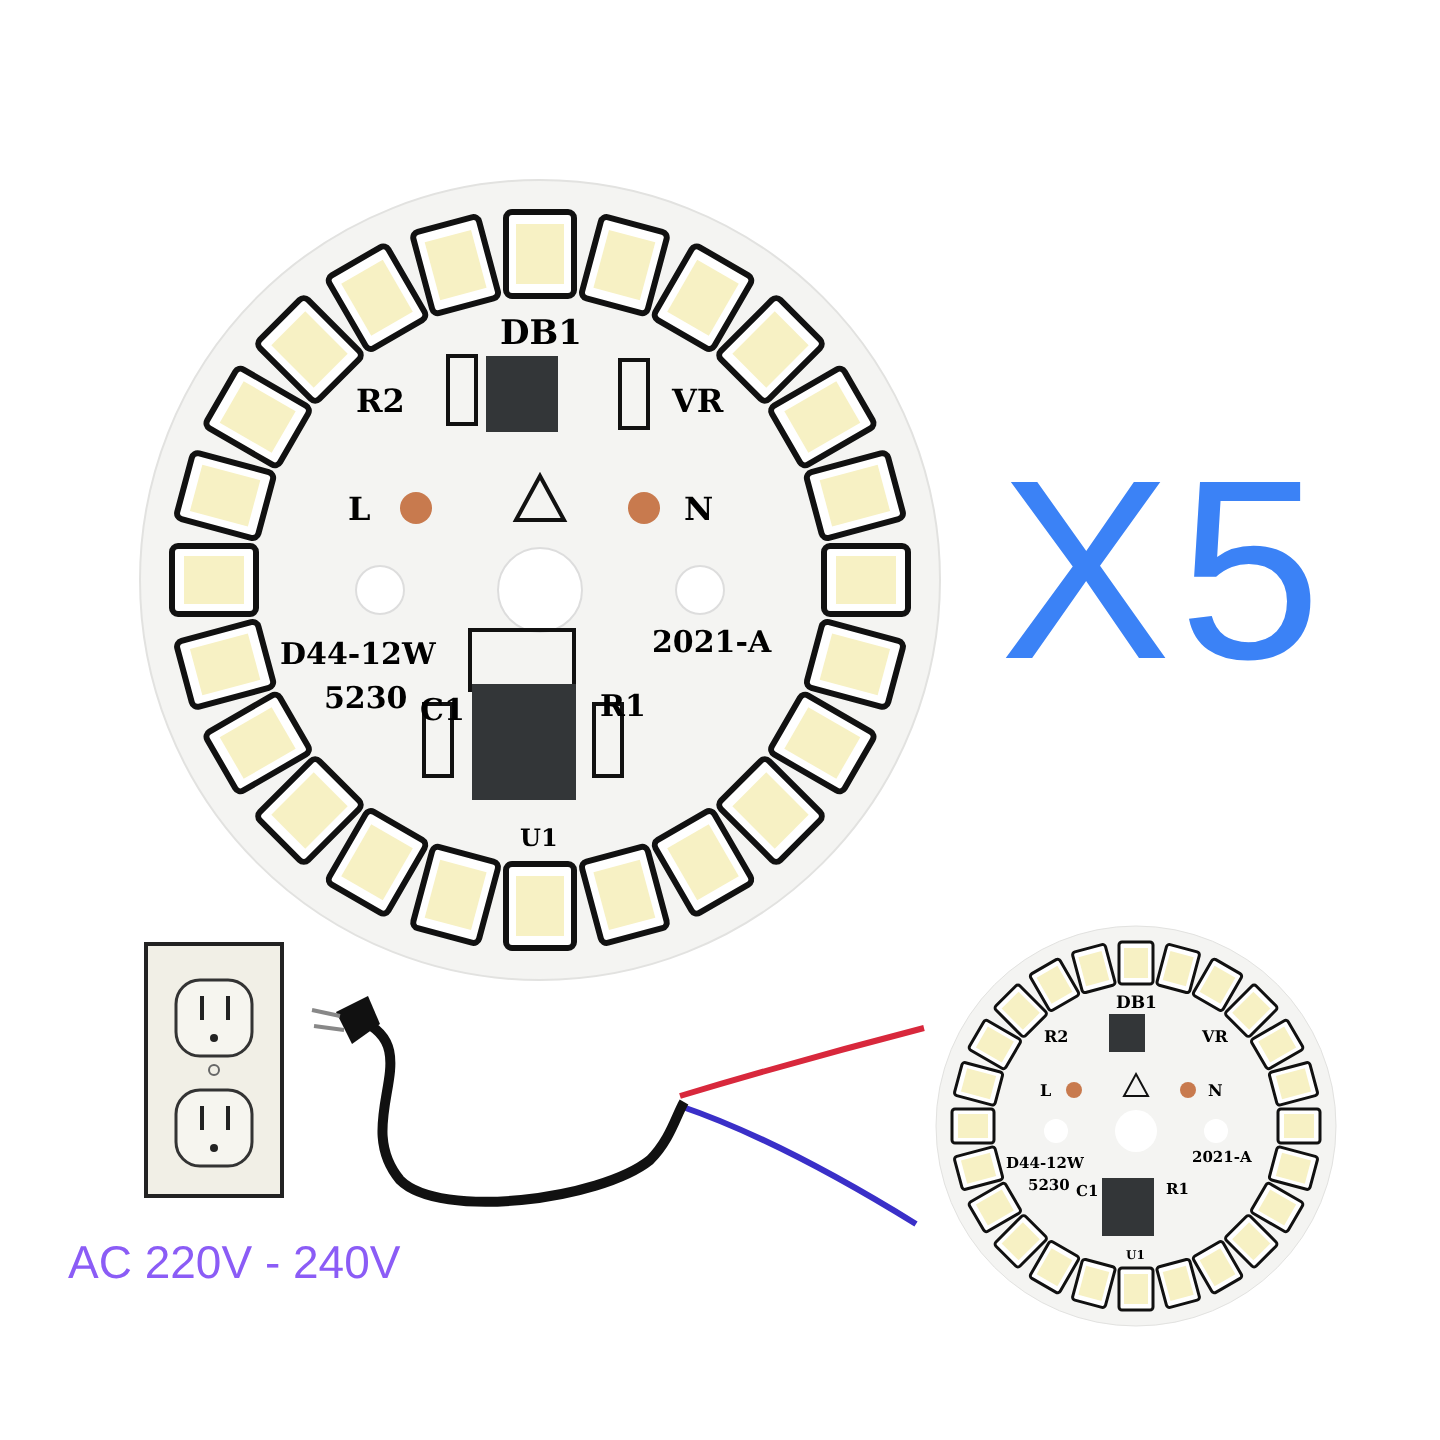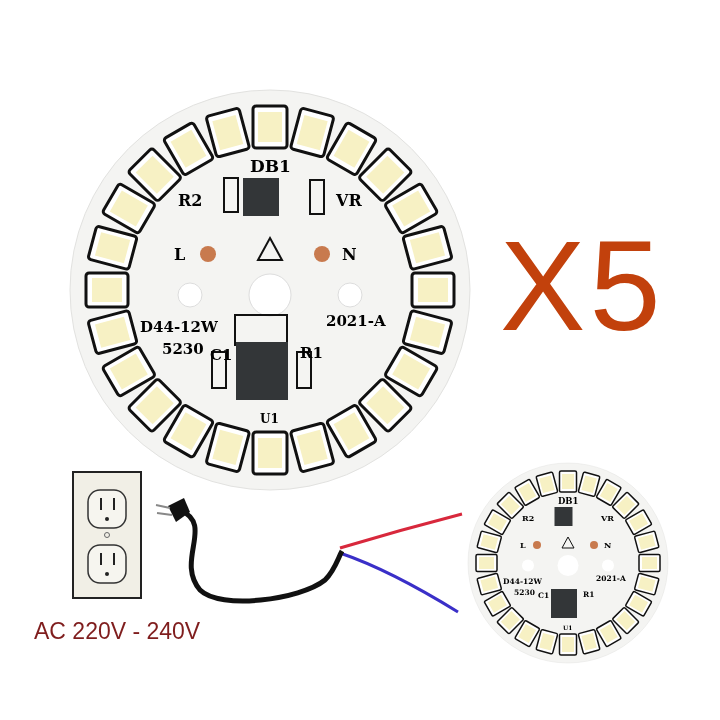--- a/index.html
+++ b/index.html
@@ -1,19 +1,19 @@
 <!DOCTYPE html>
 <html><head>
 <meta charset="utf-8">
 <style>
 html,body{margin:0;padding:0;background:#fff;}
 body{width:720px;height:720px;position:relative;overflow:hidden;font-family:"Liberation Sans",sans-serif;}
 .abs{position:absolute;}
-.x5{left:500px;top:222px;font-size:128px;color:#c2410c;font-family:"Liberation Sans",sans-serif;letter-spacing:4px;line-height:1;}
-.ac{left:34px;top:618px;font-size:23px;color:#7f1d1d;}
+.x5{left:500px;top:222px;font-size:128px;color:#3b82f6;font-family:"Liberation Sans",sans-serif;letter-spacing:4px;line-height:1;}
+.ac{left:34px;top:618px;font-size:23px;color:#8b5cf6;}
 svg text{font-family:"DejaVu Serif",serif;font-weight:bold;}
 </style>
 </head>
 <body>
 
 <svg class="abs" style="left:0;top:0" width="720" height="720">
 
   <path d="M340 548 Q400 530 462 514" stroke="#d8283c" stroke-width="3" fill="none"></path>
   <path d="M340 553 Q390 570 458 612" stroke="#3a2fc8" stroke-width="3" fill="none"></path>
 

